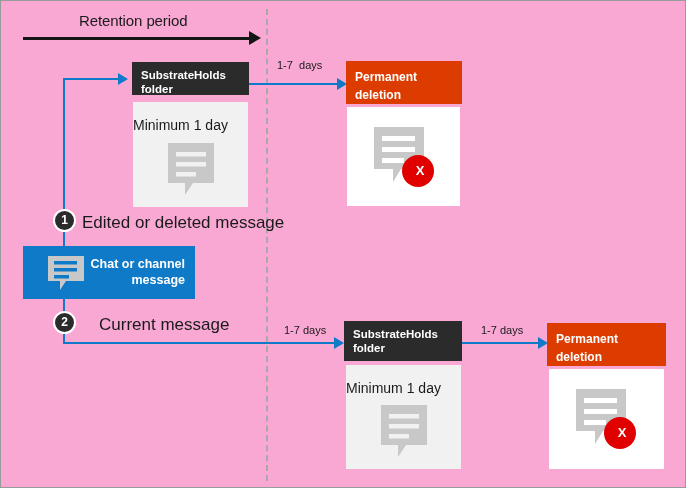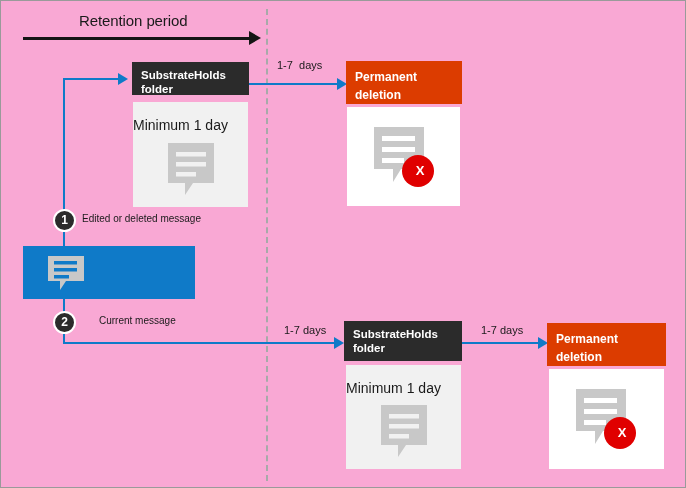--- a/index.html
+++ b/index.html
@@ -103,21 +103,21 @@
     border: 2px solid #ffffff;
     box-sizing: border-box;
     color: #ffffff;
     font-size: 12px;
     font-weight: bold;
     text-align: center;
     line-height: 19px;
     z-index: 5;
   }
   .step-label {
-    font-size: 10px;
+    font-size: 17px;
     color: #1a1a1a;
     white-space: nowrap;
   }
 
   
   .bl-h { background: #0f7ac8; height: 2px; }
   .bl-v { background: #0f7ac8; width: 2px; }
   .bl-head {
     width: 0; height: 0;
     border-top: 6px solid transparent;
@@ -198,20 +198,22 @@
 
   <div class="abs chatbox">
     <div class="abs" style="left:23px; top:10px; width:40px; height:36px;">
       <svg viewBox="0 0 40 36" width="40" height="36" aria-hidden="true">
         <path d="M2 0 H38 V25 H20 L14 34 L14 25 H2 Z" fill="#c8c8c8"></path>
         <rect x="8" y="5" width="23" height="3.5" fill="#0f7ac8"></rect>
         <rect x="8" y="12" width="23" height="3.5" fill="#0f7ac8"></rect>
         <rect x="8" y="19" width="15" height="3.5" fill="#0f7ac8"></rect>
       </svg>
     </div>
+    <div class="chat-text" style="white-space: pre-line;">Chat or channel
+message</div>
   </div>
 
   <div class="abs num-circle" style="left:52px; top:310px;">2</div>
   <div class="abs step-label" style="left:98px; top:314px;">Current message</div>
 
   <div class="abs bl-h" style="left:62px; top:341px; width:272px;"></div>
   <div class="abs bl-head" style="left:333px; top:336px;"></div>
 
   <div class="abs days-label" style="left:283px; top:323px;">1-7 days</div>
 

